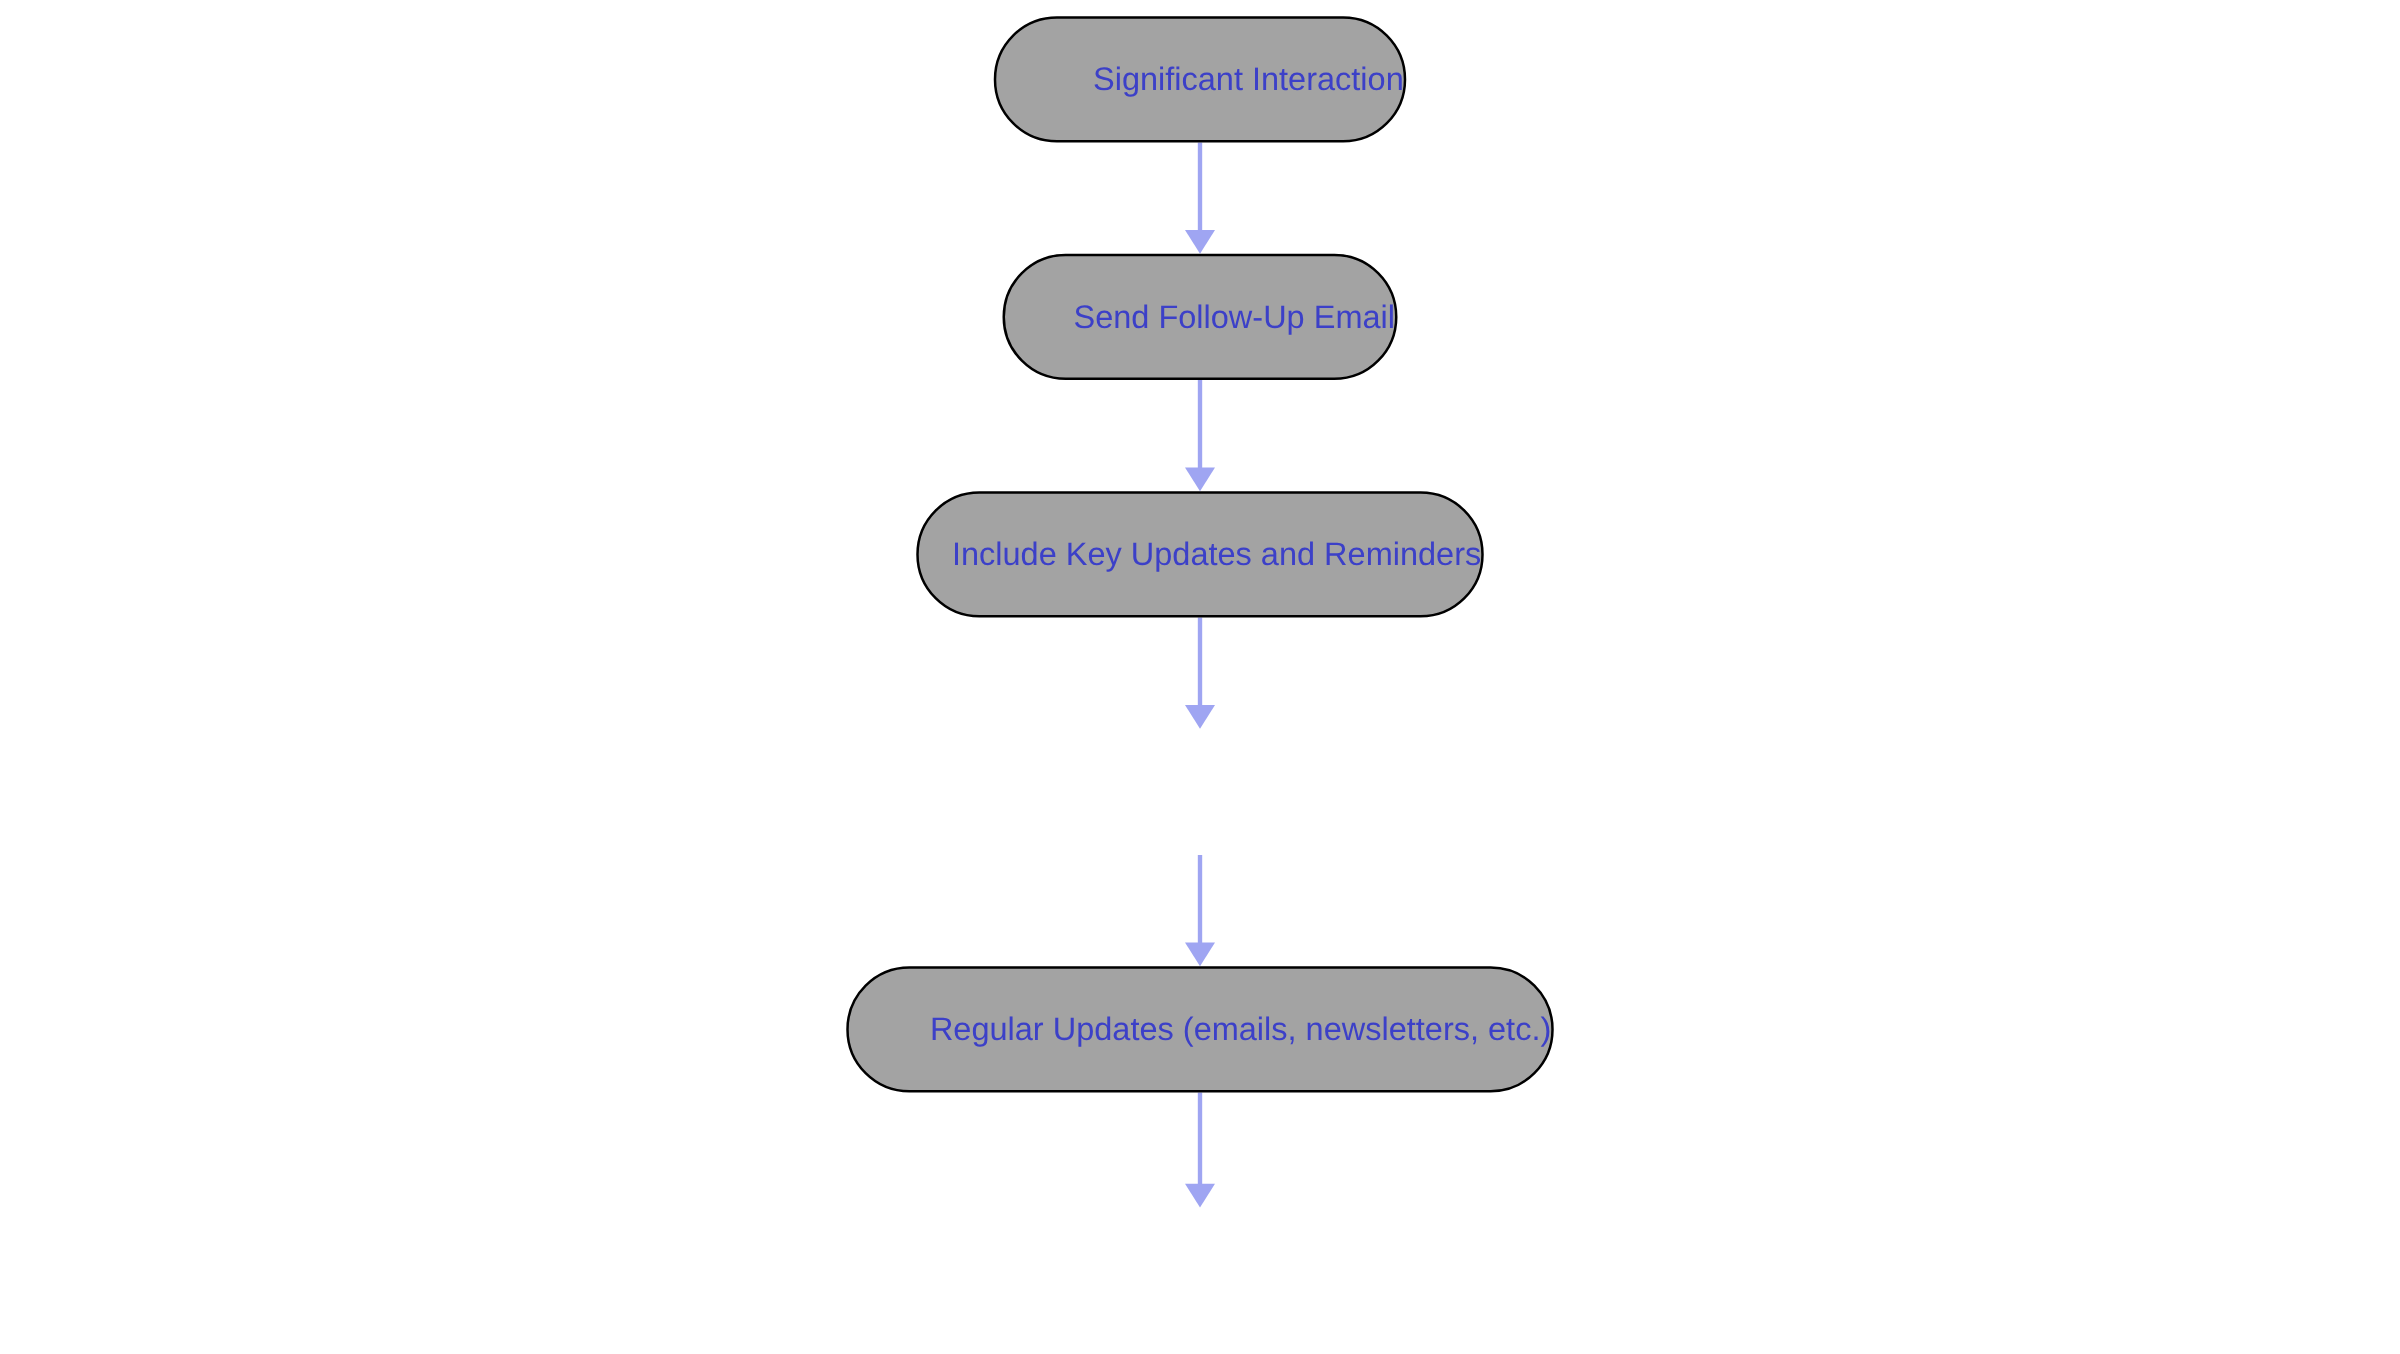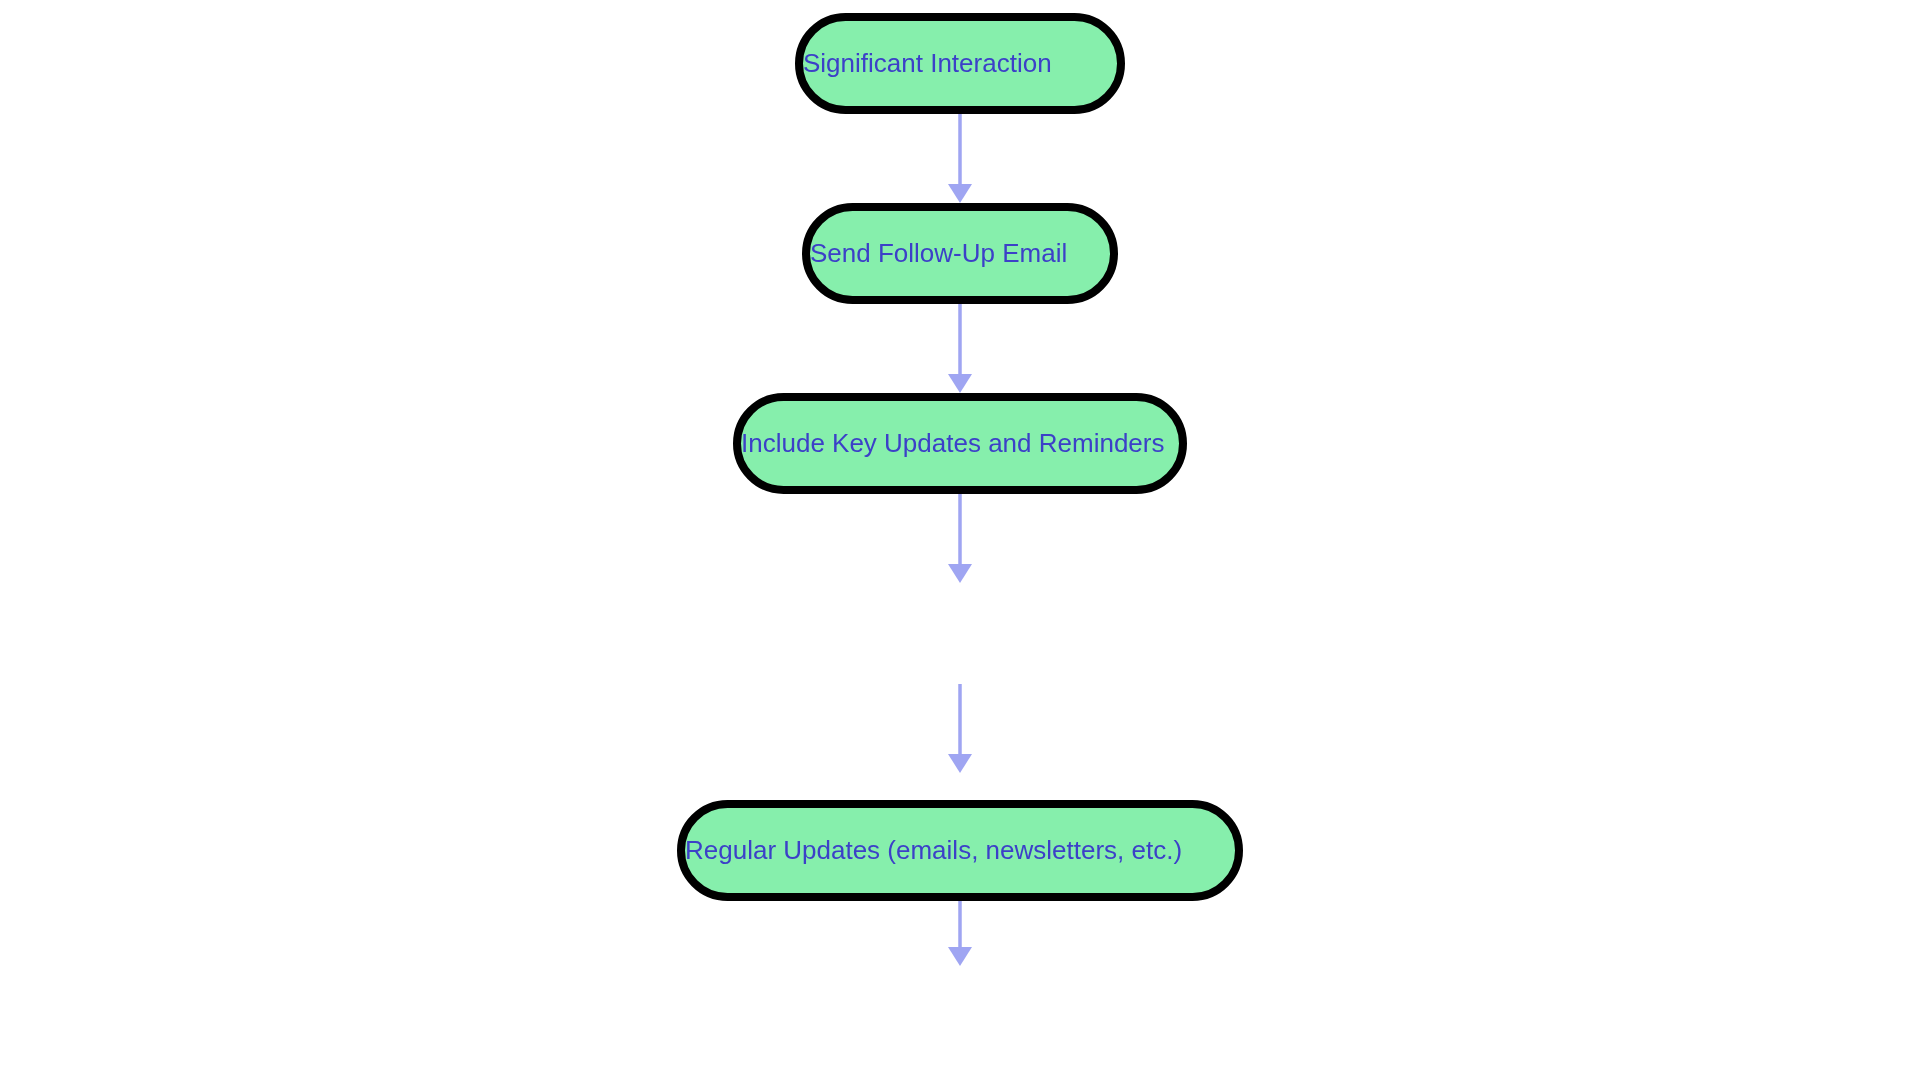--- a/index.html
+++ b/index.html
@@ -19,37 +19,37 @@
     position: absolute;
     left: 0;
     top: 0;
     width: 1920px;
     height: 1083px;
     pointer-events: none;
   }
   .node {
     position: absolute;
     box-sizing: border-box;
-    background: #86efac;
-    border: 8px solid #000000;
+    background: #a3a3a3;
+    border: 2px solid #000000;
     color: #3c40c8;
     display: flex;
     align-items: center;
-    justify-content: flex-start;
+    justify-content: flex-end;
     font-size: 26px;
     white-space: nowrap;
     text-align: center;
   }
   .pill { border-radius: 51px; height: 101px; }
   .circle { border-radius: 50%; }
   .n1 { left: 795px;  top: 13px;  width: 330px; }
   .n2 { left: 802px;  top: 203px; width: 316px; }
   .n3 { left: 733px;  top: 393px; width: 454px; }
   .n4 { left: 656px;  top: 583px; width: 608px; }
-  .n5 { left: 677px;  top: 773px; width: 566px; margin-top: 27px; }
+  .n5 { left: 677px;  top: 773px; width: 566px; }
   .n6 { left: 904px;  top: 966px; width: 112px; height: 99px; }
 </style>
 </head>
 <body>
 
 <div class="canvas">
 
   <svg class="edges" viewBox="0 0 1920 1083" xmlns="http://www.w3.org/2000/svg">
     <g>
       <line x1="960" y1="114" x2="960" y2="186" stroke="#9fa5f2" stroke-width="3.5"></line>

